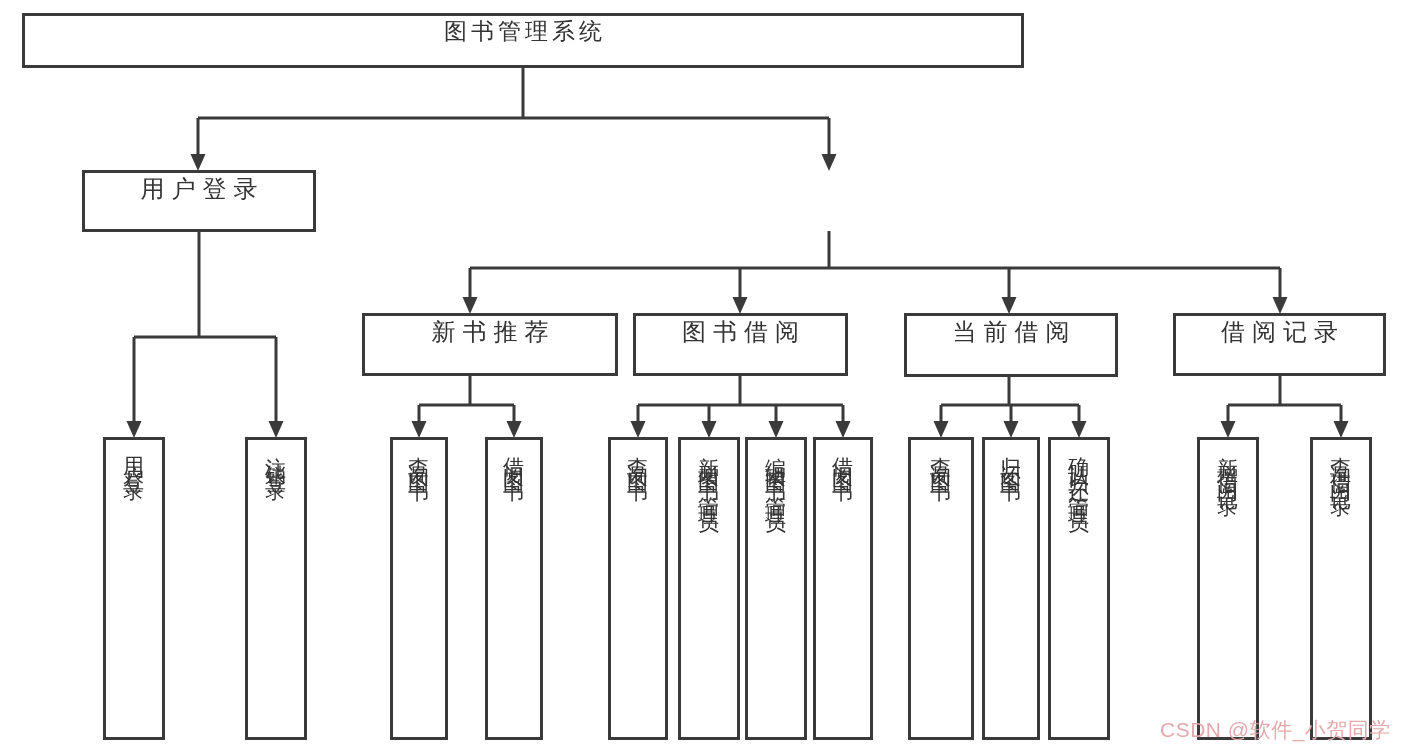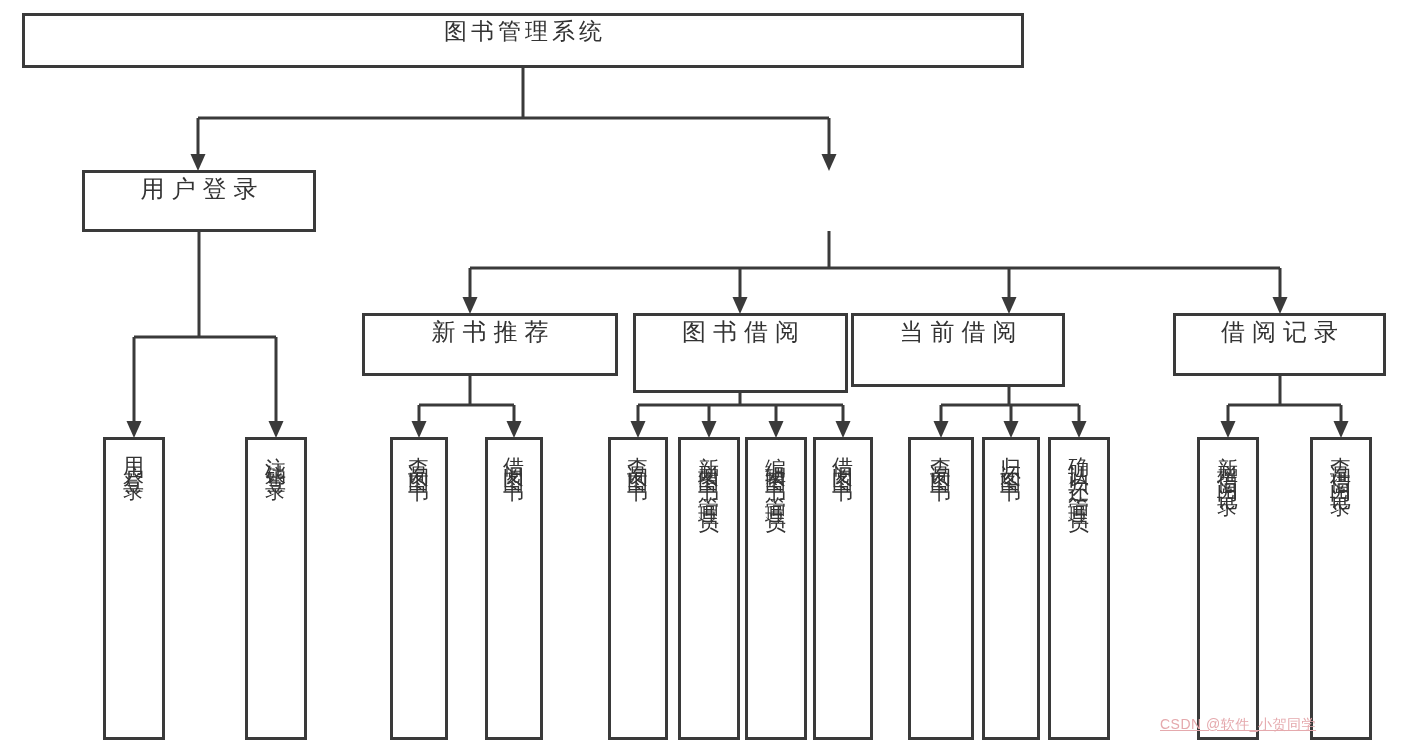--- a/index.html
+++ b/index.html
@@ -55,26 +55,25 @@
     text-orientation:mixed;
     font-size:21px;
     letter-spacing:8px;
     line-height:1.1;
     white-space:nowrap;
   }
   .watermark{
     position:absolute;
     left:1160px;
     top:716px;
-    font-size:14px;
+    font-size:21px;
     color:var(--wm);
     white-space:nowrap;
     z-index:5;
     letter-spacing:0.5px;
-    text-decoration:underline;
   }
 </style>
 </head>
 <body>
 
 <div class="canvas">
 
   <svg class="connectors" width="1405" height="747" viewBox="0 0 1405 747" aria-hidden="true">
     <g stroke="#3a3a3a" stroke-width="3" fill="none">
       <path d="M523 68 V118 M198 118 H829 M198 118 V155 M829 118 V155"></path>
@@ -112,24 +111,24 @@
     <span class="root-label">图书管理系统</span>
   </div>
 
   <div class="node" style="left:82px;top:170px;width:234px;height:62px;">
     <span class="h-label">用户登录</span>
   </div>
 
   <div class="node" style="left:362px;top:313px;width:256px;height:63px;">
     <span class="h-label">新书推荐</span>
   </div>
-  <div class="node" style="left:633px;top:313px;width:215px;height:80px;">
+  <div class="node" style="left:633px;top:313px;width:215px;height:63px;">
     <span class="h-label">图书借阅</span>
   </div>
-  <div class="node" style="left:851px;top:313px;width:214px;height:74px;">
+  <div class="node" style="left:904px;top:313px;width:214px;height:64px;">
     <span class="h-label">当前借阅</span>
   </div>
   <div class="node" style="left:1173px;top:313px;width:213px;height:63px;">
     <span class="h-label">借阅记录</span>
   </div>
 
   <div class="node" style="left:103px;top:437px;width:62px;height:303px;">
     <span class="v-label">用户登录</span>
   </div>
   <div class="node" style="left:245px;top:437px;width:62px;height:303px;">

